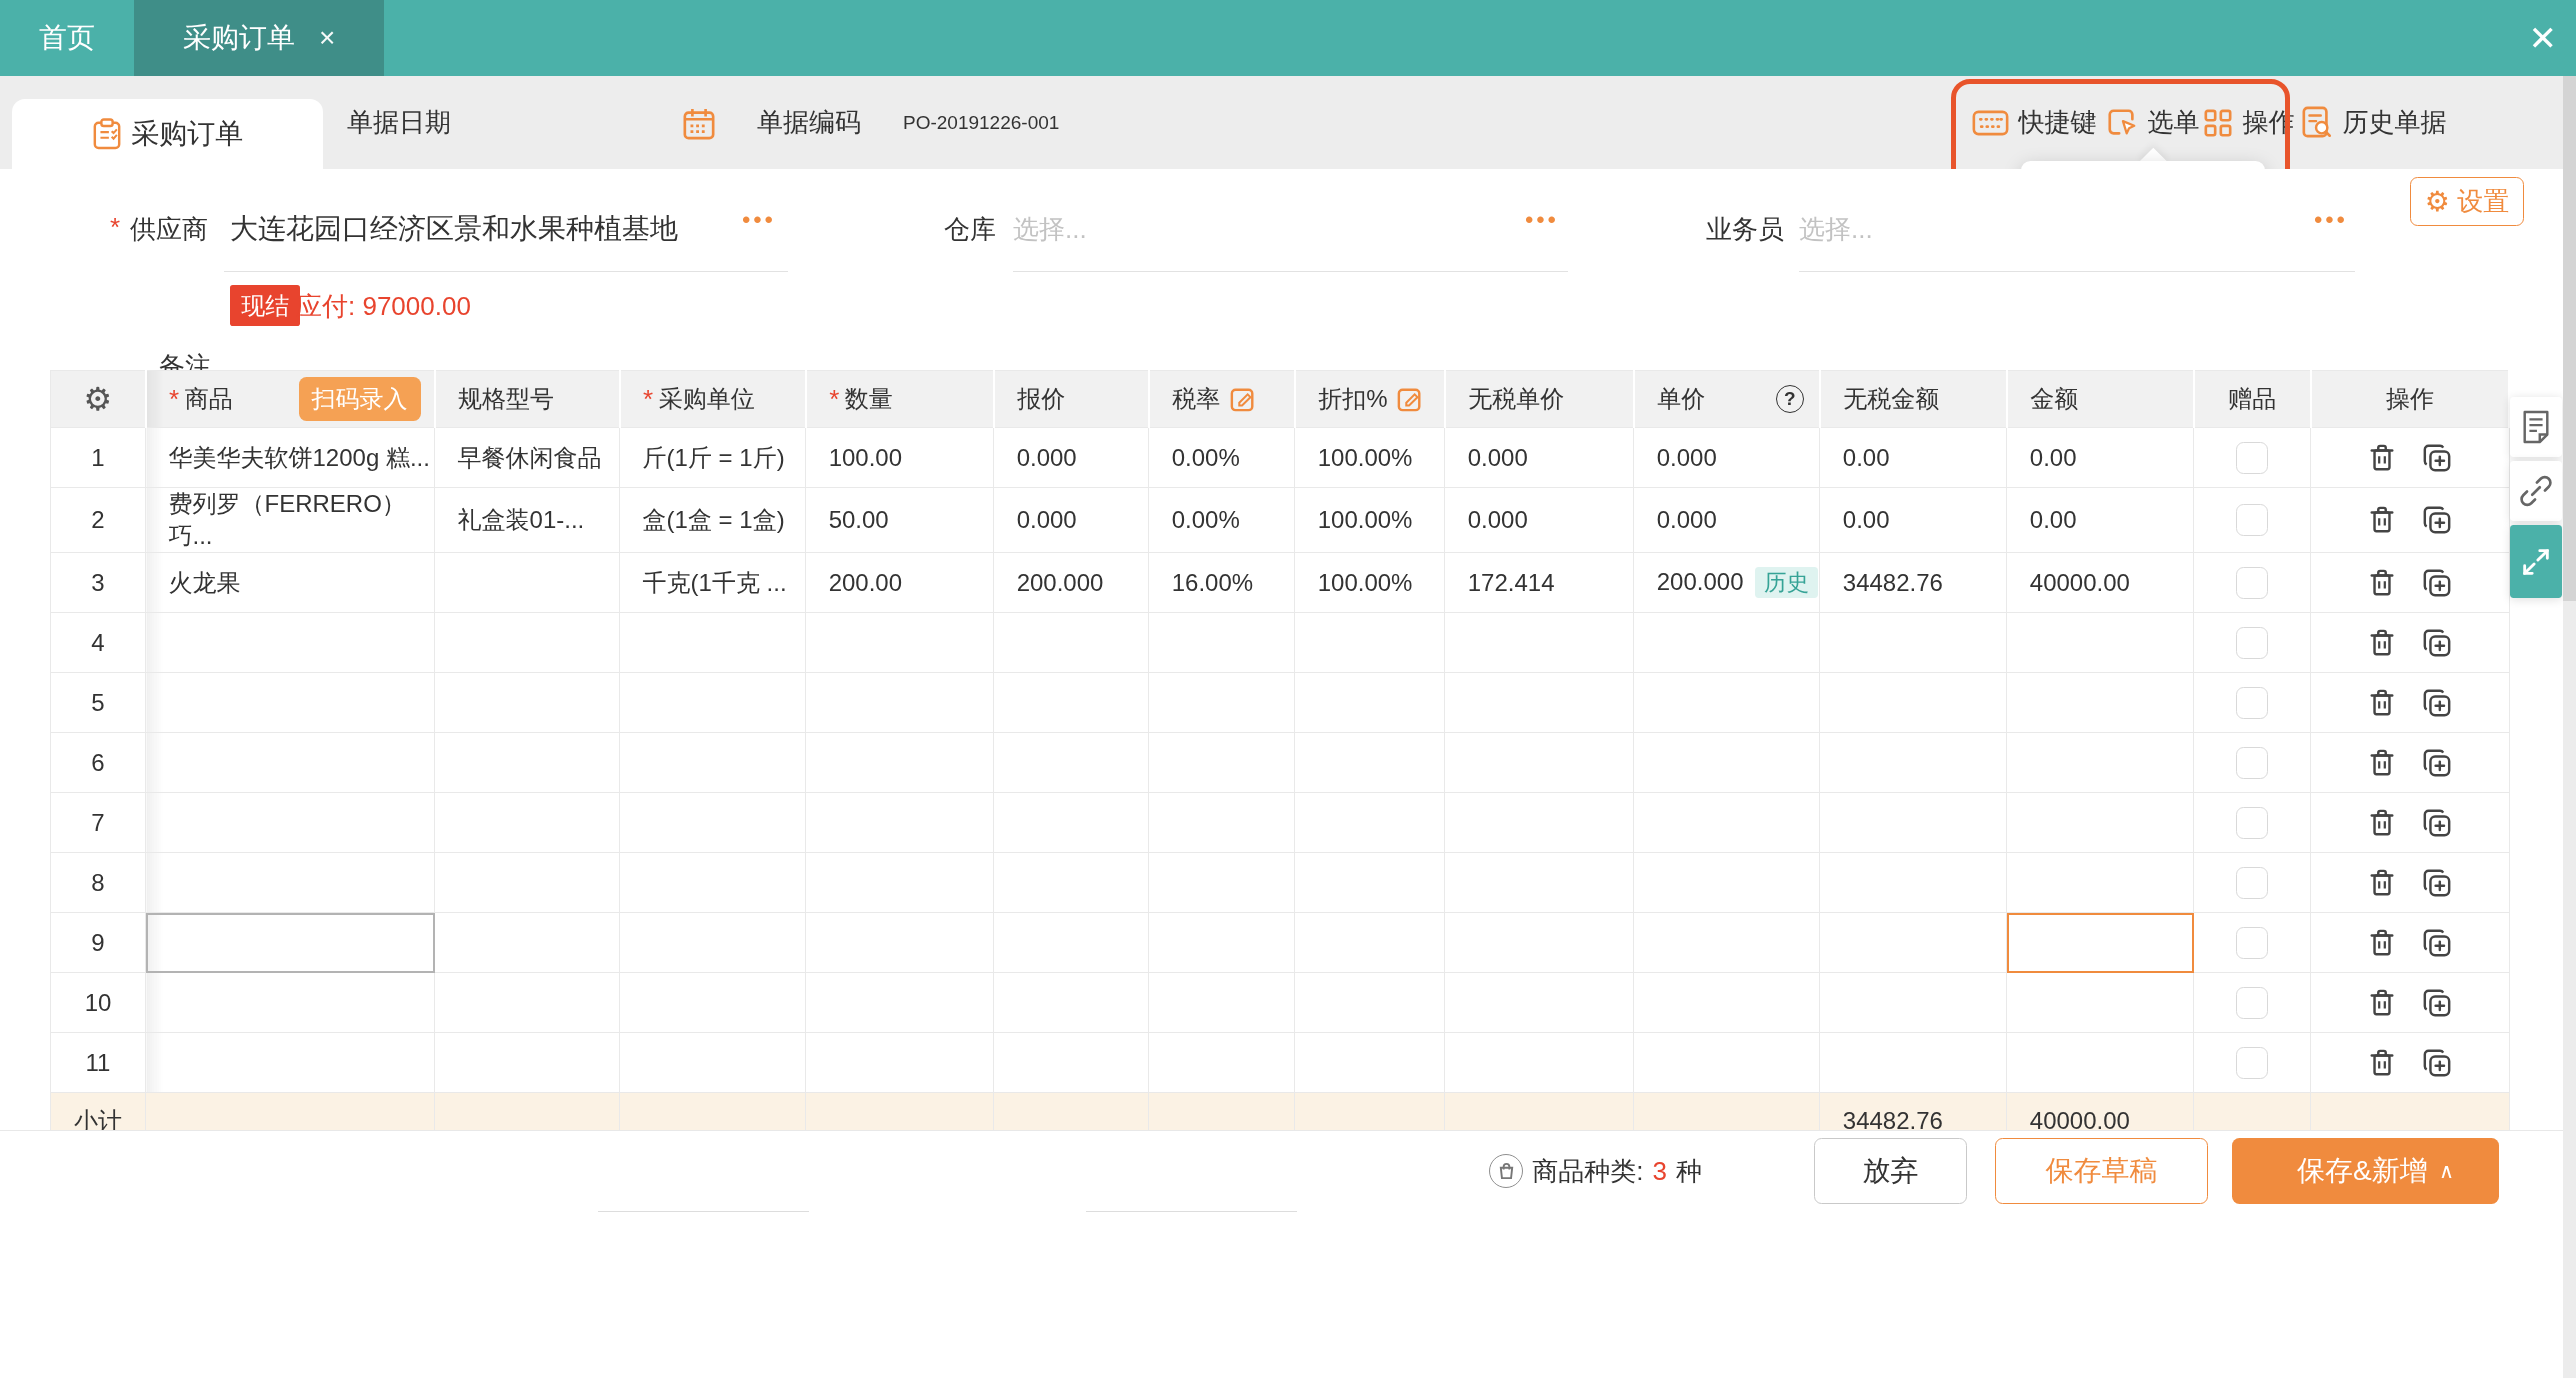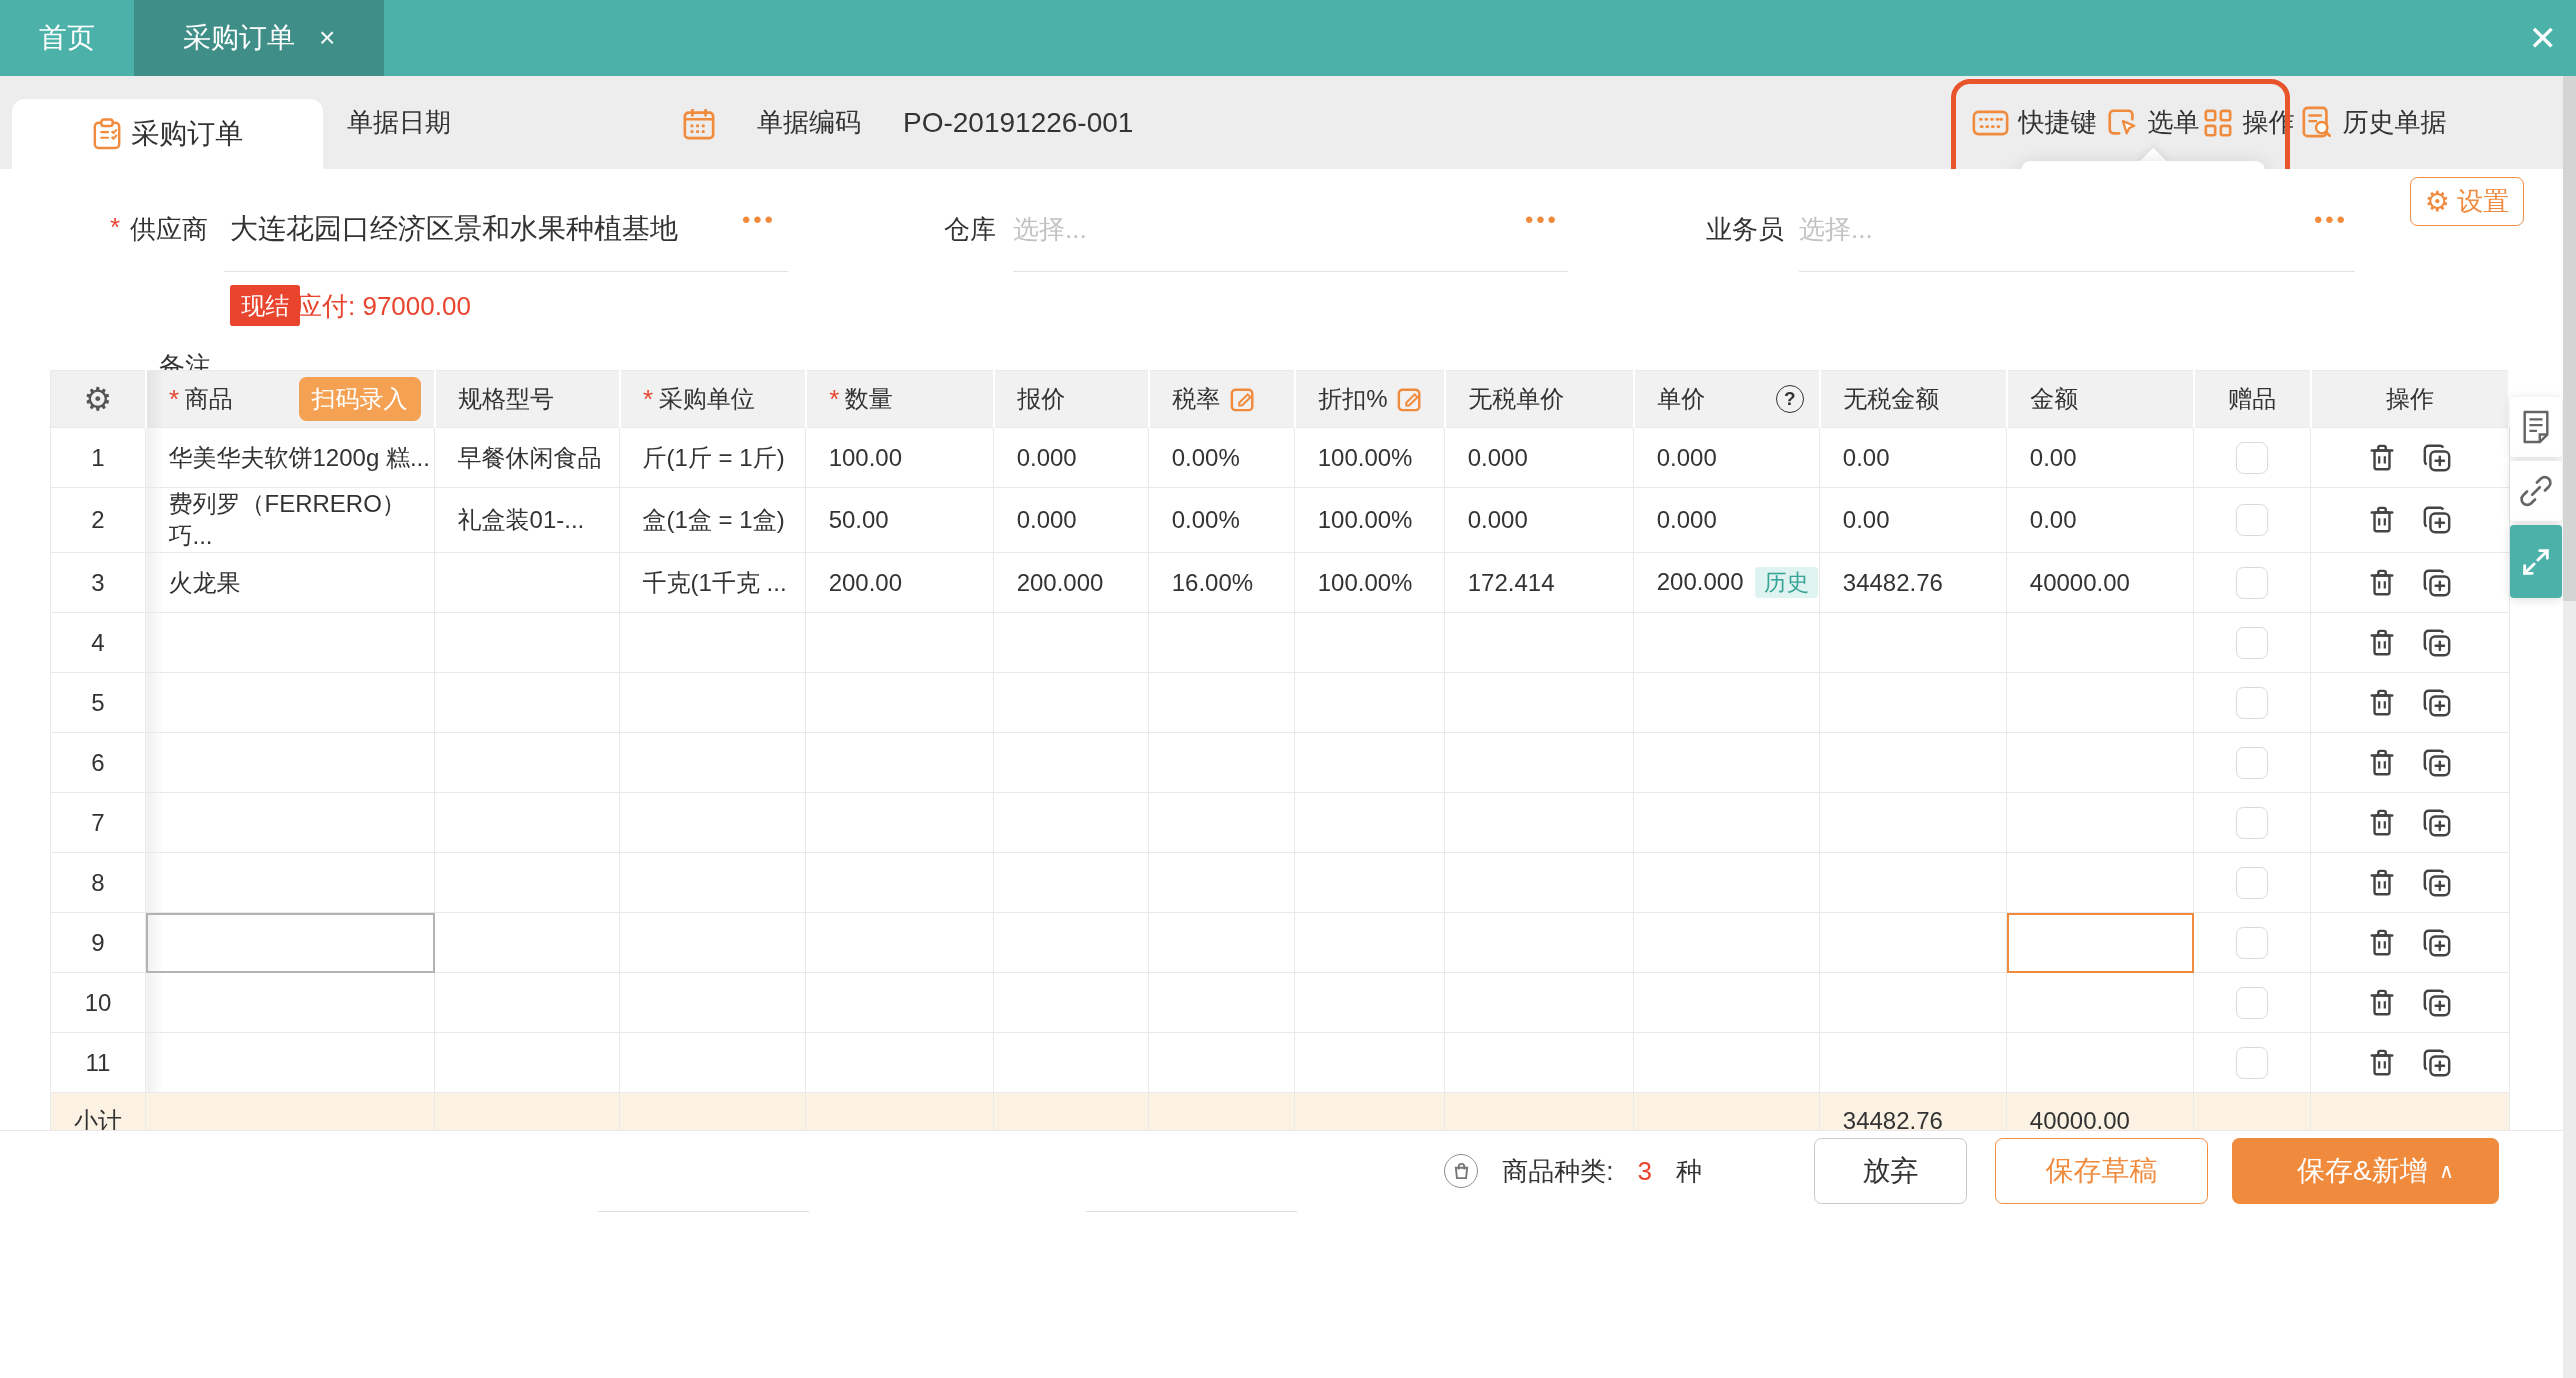--- a/index.html
+++ b/index.html
@@ -15,21 +15,21 @@
   .tab-close { margin-left:24px; font-size:28px; color:#fff; opacity:.95; }
   .win-close { position:absolute; right:19px; top:0; height:76px; display:flex; align-items:center; color:#fff; font-size:34px; }
   
   .docbar { position:absolute; left:0; top:76px; width:2576px; height:93px; background:#EDEDED; }
   .doc-tab { position:absolute; left:12px; top:22.5px; width:311px; height:70px; background:#fff; border-radius:13px 13px 0 0;
              display:flex; align-items:center; justify-content:center; gap:9.4px; font-size:28px; }
   .field-inline { position:absolute; top:0; height:93px; display:flex; align-items:center; font-size:26px; }
   .date-label { left:347px; } .date-value { left:463px; font-size:30px; font-weight:700; }
   .date-underline { position:absolute; left:461px; top:154px; width:281px; height:0; border-bottom:1.9px solid #dcdcdc; }
   .cal-icon { position:absolute; left:682px; top:31px; }
-  .code-label { left:757px; } .code-value { left:903px; font-size:28px; }
+  .code-label { left:757px; } .code-value { left:903px; font-size:19px; }
   
   .tool-item { position:absolute; top:0; height:93px; display:flex; align-items:center; gap:9.4px; font-size:26px; color:#333; }
   .tool-icon { display:flex; align-items:center; }
   .toggle-group { position:absolute; left:2428px; top:109px; width:105px; height:49px; border:1.9px solid #c9c9c9; background:#fff; display:flex; }
   .toggle-btn { flex:1; display:flex; align-items:center; justify-content:center; }
   .toggle-btn.on { background:#F08B3E; }
   
   .highlight-box { position:absolute; left:1951px; top:79px; width:339px; height:159px; border:5.6px solid #E8542B; border-radius:19px; pointer-events:none; }
   .popup { position:absolute; left:2021px; top:161px; width:244px; height:75px; background:#fff; border-radius:9.4px;
            box-shadow:0 5.6px 19px rgba(0,0,0,.18); display:flex; align-items:center; justify-content:center; }
@@ -72,21 +72,21 @@
   .tot-label { margin-left:7.5px; font-weight:500; }
   .tot-val { margin-left:13px; }
   .val-gray { color:#a5a5a5; }
   .minus-sign { color:#4BB1A9; font-size:41px; font-weight:700; margin:0 24px 0 32px; }
   .equals-sign { font-size:41px; font-weight:700; margin:0 15px; }
   .tot-underlined { border-bottom:1.9px solid #ddd; padding:0 9.4px 9.4px 0; min-width:211px; }
   .q-circ { width:32px; height:32px; border:1.9px solid #555; border-radius:50%; display:inline-flex; align-items:center; justify-content:center; font-size:20.6px; font-weight:700; margin-left:13px; }
   
   .footer { position:absolute; left:0; top:1130px; width:2563px; height:81px; background:#fff; border-top:1.9px solid #e8e8e8;
             display:flex; align-items:center; justify-content:flex-end; padding-right:64px; }
-  .kinds { display:flex; align-items:center; font-size:26px; margin-right:112px; gap:24px; }
+  .kinds { display:flex; align-items:center; font-size:26px; margin-right:112px; gap:9px; }
   .kinds .count { color:#E8442E; }
   .btn { height:66px; border-radius:7.5px; font-size:28px; display:flex; align-items:center; justify-content:center; }
   .btn-cancel { width:153px; background:#fff; border:1.9px solid #c9c9c9; color:#333; margin-right:28px; }
   .btn-draft { width:213px; background:#fff; border:1.9px solid #F08B3E; color:#F08B3E; margin-right:24px; }
   .btn-save { width:267px; background:#F08B3E; border:none; color:#fff; gap:11.2px;padding-left:20px; }
   .caret { font-size:20.6px; }
   
   .rail-btn { position:absolute; left:2510px; width:52px; height:60px; background:#fff; box-shadow:0 1.9px 9.4px rgba(0,0,0,.12);
               display:flex; align-items:center; justify-content:center; border:none; border-radius:3.7px; }
   .rail-btn.teal { background:#4BB1A9; height:73px; }

